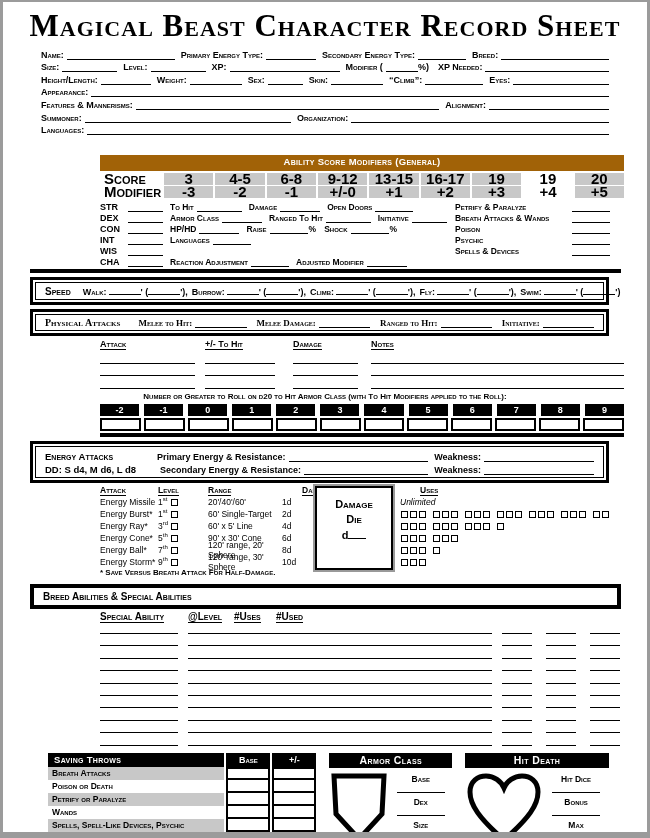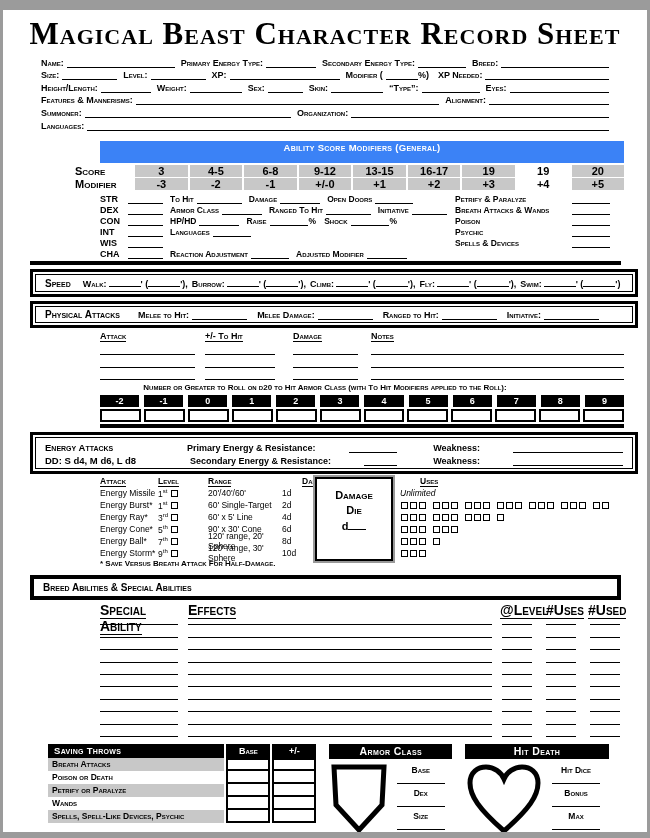--- a/index.html
+++ b/index.html
@@ -1,40 +1,40 @@
 <!DOCTYPE html>
 <html><head>
 <meta charset="utf-8">
 <style>
   * { box-sizing: border-box; }
   html,body { margin:0; padding:0; }
   body { font-family:"Liberation Sans",sans-serif; color:#000; }
-  .frame { width:650px; height:838px; background:#9b9b9b; padding:10px 3px 6px 3px; }
+  .frame { width:650px; height:838px; background:#9b9b9b; padding:2px 3px 6px 3px; }
   .paper { width:100%; height:100%; background:#fff; position:relative; overflow:hidden; font-variant:small-caps; }
 
   
   .title { text-align:center; font-family:"Liberation Serif",serif; font-weight:bold;
            font-size:31px; line-height:34px; padding-top:7px; letter-spacing:1px; }
 
   
   .idblock { margin:4px 38px 0 38px; font-size:9px; font-weight:bold; }
   .idrow { display:flex; align-items:flex-end; height:12.6px; white-space:nowrap; }
   .idrow span.lab { margin-right:3px; line-height:9px; }
   .bl { display:inline-block; border-bottom:1px solid #000; height:10px; }
   .bl.fx1 { flex:1; } .bl.fx2 { flex:1.25; }
   .w32{width:32px}.w35{width:35px}.w38{width:38px}.w40{width:40px}.w45{width:45px}
   .w48{width:48px}.w50{width:50px}.w52{width:52px}.w55{width:55px}.w58{width:58px}.w110{width:110px}.w120{width:120px}
   .idrow .gap { width:6px; }
 
   
-  .secbar { margin:10px 23px 0 97px; background:#3b82f6; color:#fff; text-align:center;
-            font-size:9.5px; font-weight:bold; height:22px; line-height:13px; letter-spacing:.3px; }
-
-  
-  .scoretbl { margin:2px 23px 0 68px; font-size:11px; font-weight:bold; }
+  .secbar { margin:20px 23px 0 97px; background:#a16207; color:#fff; text-align:center;
+            font-size:9.5px; font-weight:bold; height:16px; line-height:13px; letter-spacing:.3px; }
+
+  
+  .scoretbl { margin:2px 23px 0 97px; font-size:15px; font-weight:bold; }
   .strow { display:flex; gap:2px; margin-top:1px; }
   .sc-label { width:62px; background:#fff; padding-left:4px; height:12px; line-height:12px; }
   .sc-cell { flex:1; background:#c8c8c8; text-align:center; height:12px; line-height:12px; }
   .strow .sc-cell:nth-child(9) { background:#fff; }
 
   
   .abblock { margin:3px 23px 0 97px; position:relative; font-size:8.5px; font-weight:bold; height:66px; }
   .abrow { display:flex; align-items:flex-end; height:11px; white-space:nowrap; }
   .abcode { width:28px; font-size:9px; line-height:9px; }
   .abrow .lb { margin:0 3px 0 7px; line-height:9px; }
@@ -42,26 +42,26 @@
   .abblock .bl { height:9px; }
   .abright { position:absolute; left:355px; top:0; right:14px; }
   .abright .r { display:flex; align-items:flex-end; height:11px; }
   .abright .lb { line-height:9px; }
   .abright .sp { flex:1; }
 
   .rule { height:4px; background:#000; margin:2px 26px 0 27px; }
 
   
   .dbox { border:3px solid #000; box-shadow: inset 0 0 0 2px #fff, inset 0 0 0 3px #000;
-          margin:4px 9px 0 27px; padding:6px 12px 5px; font-size:9px; font-weight:bold; white-space:nowrap; }
+          margin:4px 38px 0 27px; padding:6px 12px 5px; font-size:9px; font-weight:bold; white-space:nowrap; }
   .dbox .biglab { font-size:10px; margin-right:8px; line-height:10px; }
   .dbox .seg .lb { margin:0 2px 0 4px; }
   .sprow { display:flex; align-items:flex-end; }
   .sprow .bl, .pfrow .bl { height:9px; }
-  .pfrow { display:flex; align-items:flex-end; }
+  .pfrow { display:flex; align-items:flex-end;font-family:Liberation Serif, serif; }
   .pfrow .lb { margin:0 3px 0 10px; line-height:9px; }
 
   
   .atkt { margin:3px 23px 0 97px; font-size:9px; }
   .atkh { display:flex; font-weight:bold; height:12px; }
   .atkh .c1{width:105px}.atkh .c2{width:88px}.atkh .c3{width:78px}.atkh .c4{flex:1}
   .hul { border-bottom:1px solid #000; line-height:10px; }
   .atkr { display:flex; align-items:flex-end; height:12.5px; }
   .atkr .bl { height:9px; }
   .atkr .b1{width:95px;margin-right:10px}.atkr .b2{width:70px;margin-right:18px}
@@ -70,21 +70,21 @@
   
   .d20cap { text-align:center; font-size:8px; font-weight:bold; margin-top:3px; height:10px; line-height:10px; }
   .d20 { margin:2px 23px 0 97px; }
   .d20h { display:flex; gap:5px; }
   .d20hc { flex:1; background:#000; color:#fff; text-align:center; font-size:9px; font-weight:bold; height:12px; line-height:12px; }
   .d20b { display:flex; gap:3px; margin-top:2px; }
   .d20bc { flex:1; height:13px; border:2px solid #000; background:#fff; }
   .d20bar { height:4px; background:#000; margin-top:2px; }
 
   
-  .enrow { display:flex; align-items:flex-end; height:13px;gap:30px; }
+  .enrow { display:flex; align-items:flex-end; height:13px; }
   .enrow .ltit { width:112px; font-size:9.5px; line-height:10px; }
   .enrow .mixed { font-variant:normal; margin-right:3px; line-height:10px; }
   .enrow .bl { height:9px; }
 
   
   .ent { margin:2px 23px 0 97px; position:relative; font-size:8.5px; }
   .enth { display:flex; font-weight:bold; height:11px; }
   .enth .h1{width:58px}.enth .h2{width:50px}.enth .h3{width:94px}.enth .h4{width:26px}
   .enth .hsp{width:92px}.enth .h5{flex:1}
   .entr { display:flex; align-items:center; height:12px; font-variant:normal; }
@@ -98,21 +98,21 @@
   .diebox { position:absolute; left:215px; top:1px; width:78px; height:84px; background:#fff;
             border:2px solid #000; box-shadow:0 0 0 2px #999; text-align:center; padding-top:9px;
             font-size:11px; font-weight:bold; line-height:15px; }
   .diebox .dline { font-variant:normal; }
   .diebox .bl { width:18px; height:12px; }
 
   
   .breedbox { border:4px solid #000; margin:6px 26px 0 27px; padding:3px 9px; font-size:10px; font-weight:bold; line-height:11px; }
 
   
-  .sat { margin:2px 23px 0 97px; font-size:14px; }
+  .sat { margin:2px 23px 0 97px; font-size:10px; }
   .sath { display:flex; font-weight:bold; height:11px; }
   .sath .h1{width:88px}.sath .h2{flex:1}.sath .h3{width:46px}.sath .h4{width:42px}.sath .h5{width:36px}
   .sar { display:flex; align-items:flex-end; height:12.4px; }
   .sar .bl { height:9px; }
   .sar .b1{width:78px;margin-right:10px}.sar .b2{flex:1;margin-right:10px}
   .sar .b3{width:30px;margin-right:14px}.sar .b4{width:30px;margin-right:14px}.sar .b5{width:30px;margin-right:4px}
 
   
   .bottom { display:flex; margin:7px 38px 0 45px; gap:13px; }
   .stgroup { width:280px; font-size:8.5px; font-weight:bold; }
@@ -177,24 +177,28 @@
           <span class="gap"></span>
       <span class="lab">Weight:</span>
           <span class="bl w52"></span>
           <span class="gap"></span>
       <span class="lab">Sex:</span>
           <span class="bl w35"></span>
           <span class="gap"></span>
       <span class="lab">Skin:</span>
           <span class="bl w52"></span>
           <span class="gap"></span>
-      <span class="lab">“Type”:</span>
+      <span class="lab">“Climb”:</span>
           <span class="bl w58"></span>
           <span class="gap"></span>
       <span class="lab">Eyes:</span>
+          <span class="bl fx1"></span>
+    </div>
+    <div class="idrow">
+      <span class="lab">Appearance:</span>
           <span class="bl fx1"></span>
     </div>
     <div class="idrow">
       <span class="lab">Features &amp; Mannerisms:</span>
           <span class="bl fx1"></span>
           <span class="gap"></span>
       <span class="lab">Alignment:</span>
           <span class="bl w120"></span>
     </div>
     <div class="idrow">
@@ -486,21 +490,20 @@
     </div>
   </div>
 
   <div class="breedbox">
     <span>Breed Abilities &amp; Special Abilities</span>
   </div>
 
   <div class="sat">
     <div class="sath">
       <span class="h1"><span class="hul">Special Ability</span></span>
-      <span class="h2"><span class="hul">Effects</span></span>
       <span class="h3"><span class="hul">@Level</span></span>
       <span class="h4"><span class="hul">#Uses</span></span>
       <span class="h5"><span class="hul">#Used</span></span>
     </div>
     <div class="sar">
           <span class="bl b1"></span>
           <span class="bl b2"></span>
           <span class="bl b3"></span>
           <span class="bl b4"></span>
           <span class="bl b5"></span>

